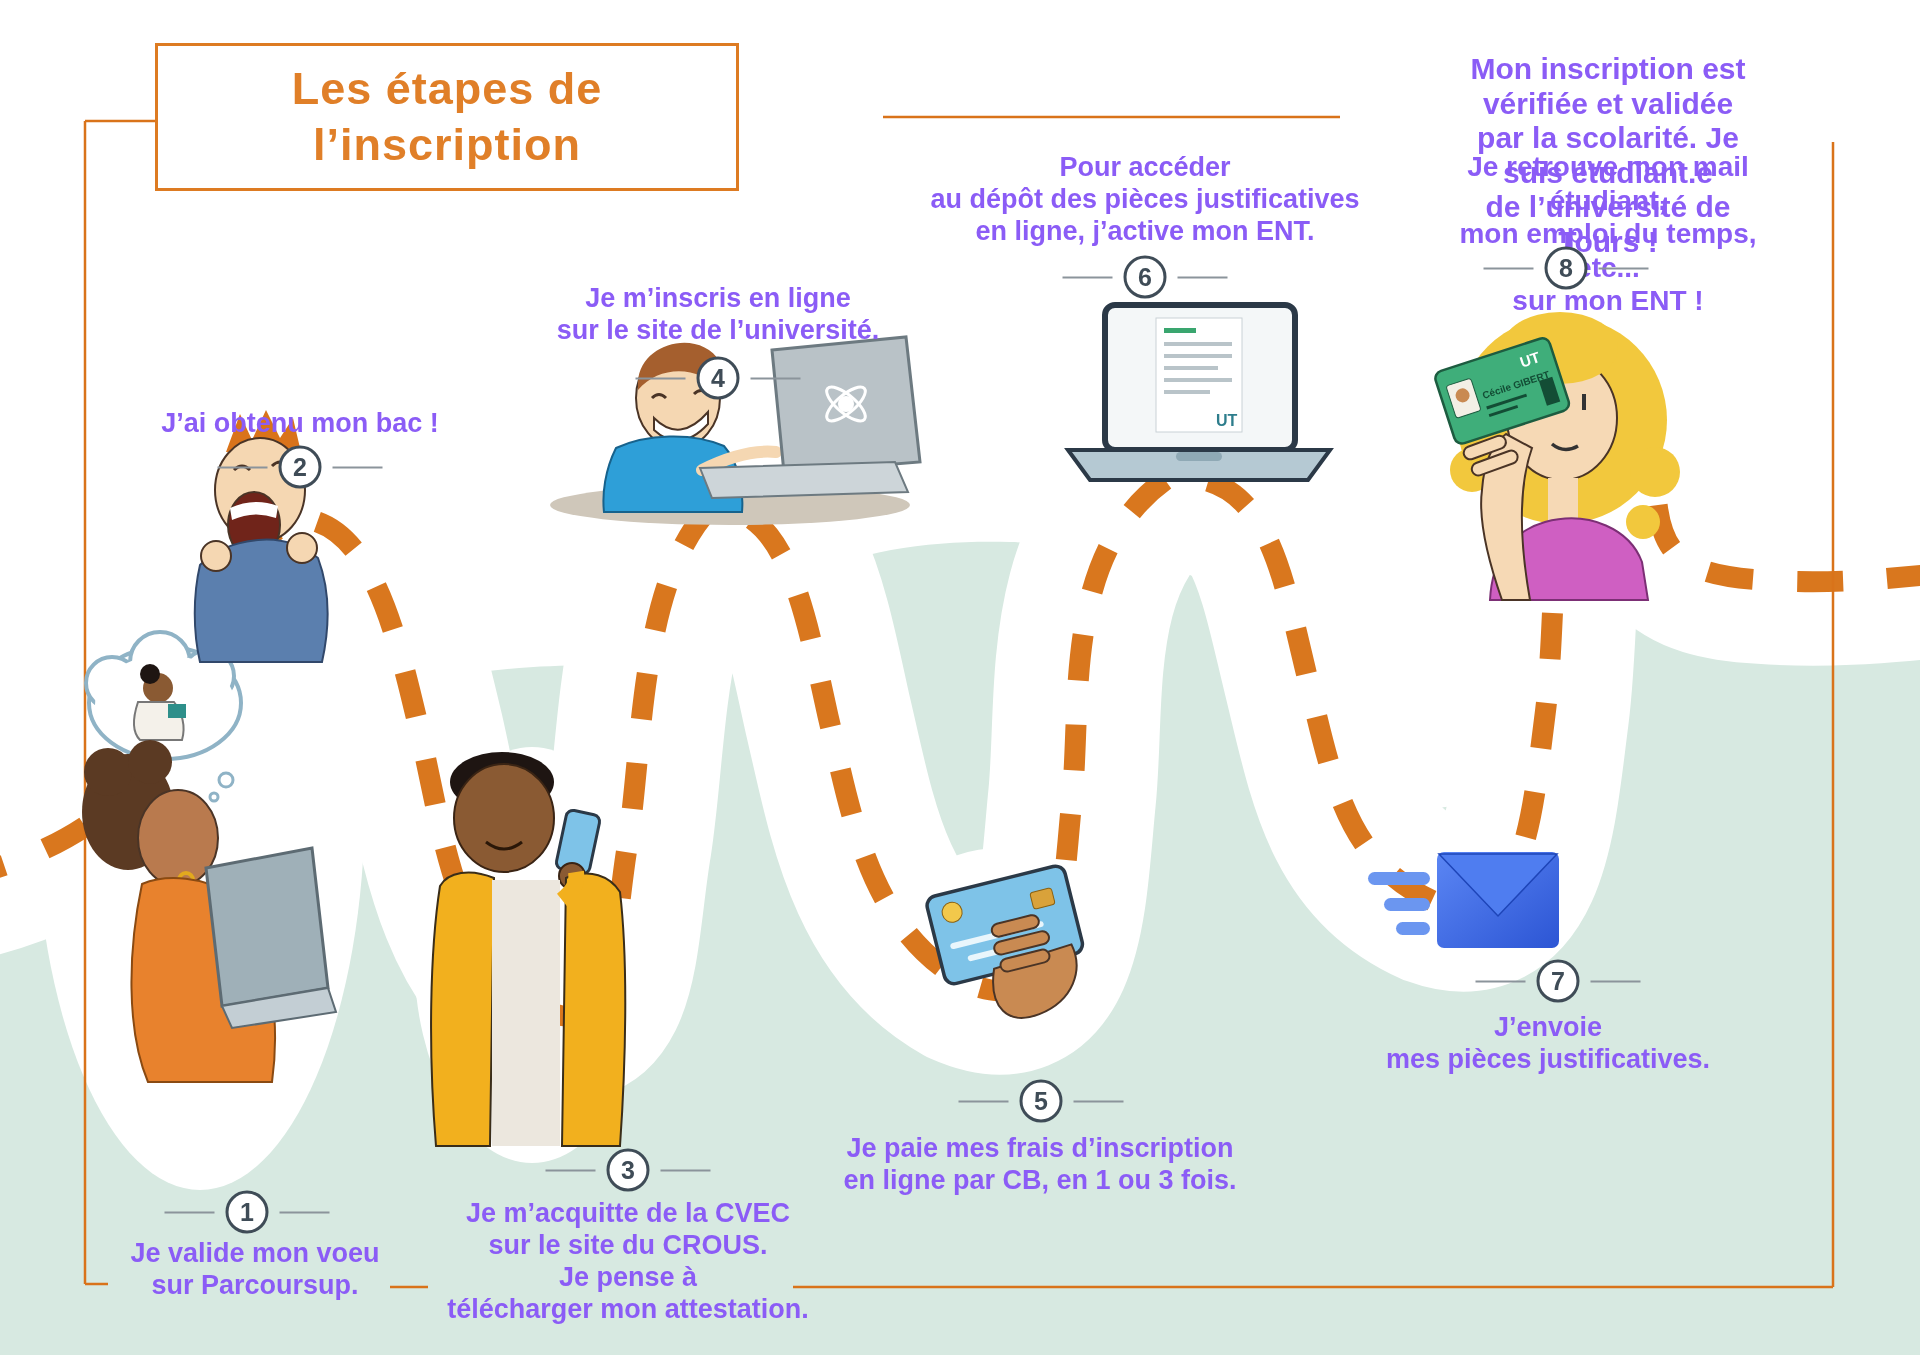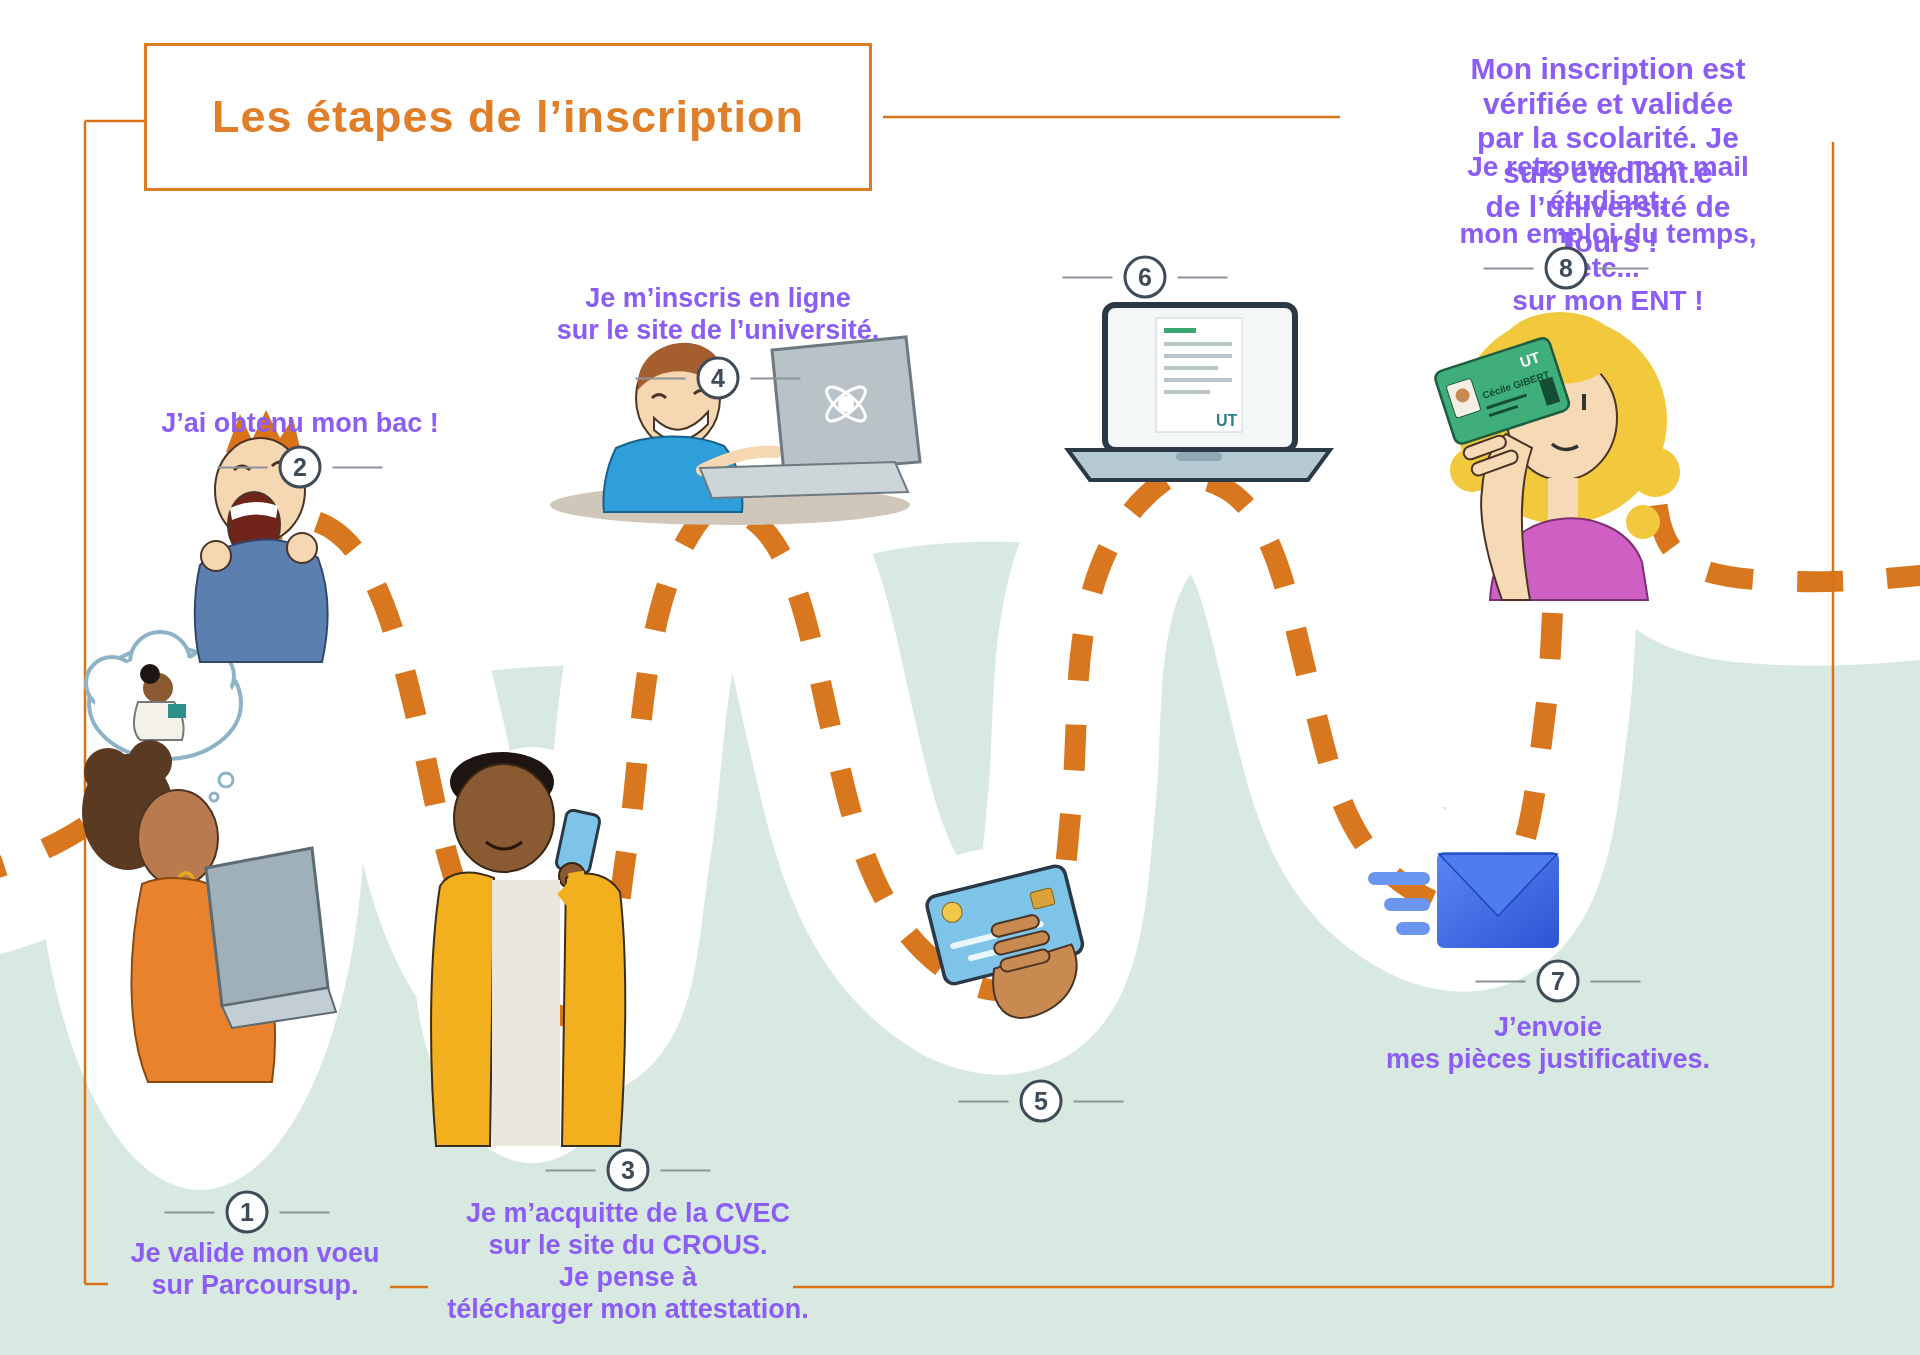--- a/index.html
+++ b/index.html
@@ -1,19 +1,19 @@
 <!DOCTYPE html>
 <html><head>
 <meta charset="utf-8">
 <style>
   html,body{margin:0;padding:0;background:#ffffff;}
   .canvas{position:relative;width:1920px;height:1355px;background:#ffffff;overflow:hidden;
           font-family:"Liberation Sans", sans-serif;}
   .bg{position:absolute;left:0;top:0;z-index:1;}
-  .title-box{position:absolute;left:144px;top:43px;width:728px;height:148px;z-index:3;
+  .title-box{position:absolute;left:155px;top:43px;width:584px;height:148px;z-index:3;
              border:3px solid #dd7b22;background:#ffffff;box-sizing:border-box;
              display:flex;flex-direction:column;align-items:center;justify-content:center;}
   .title-line{color:#e07f28;font-weight:bold;font-size:45px;line-height:56px;letter-spacing:1px;text-align:center;}
   .step-label{position:absolute;transform:translateX(-50%);z-index:3;white-space:pre-line;
               text-align:center;font-weight:bold;color:#8b5cf6;font-size:27px;line-height:1.18;}
   .step-label.big{font-size:30px;line-height:1.15;}
   .step-label.small{font-size:28px;line-height:1.2;}
   .badge{position:absolute;transform:translate(-50%,-50%);z-index:3;display:flex;align-items:center;}
   .badge-line{width:50px;height:2px;background:#8b949b;}
   .badge-circle{width:37px;height:37px;border-radius:50%;border:3px solid #3f4c57;background:#ffffff;
@@ -241,20 +241,25 @@
 
 <div class="step-label" style="left:255px;top:1238px;">Je valide mon voeu
 sur Parcoursup.</div>
 <div class="step-label" style="left:300px;top:408px;">J’ai obtenu mon bac !</div>
 <div class="step-label" style="left:628px;top:1198px;">Je m’acquitte de la CVEC
 sur le site du CROUS.
 Je pense à
 télécharger mon attestation.</div>
 <div class="step-label" style="left:718px;top:283px;">Je m’inscris en ligne
 sur le site de l’université.</div>
+<div class="step-label" style="left:1040px;top:1133px;">Je paie mes frais d’inscription
+en ligne par CB, en 1 ou 3 fois.</div>
+<div class="step-label" style="left:1145px;top:152px;">Pour accéder
+au dépôt des pièces justificatives
+en ligne, j’active mon ENT.</div>
 <div class="step-label" style="left:1548px;top:1012px;text-align:center;">J’envoie
 mes pièces justificatives.</div>
 <div class="step-label big" style="left:1608px;top:52px;">Mon inscription est vérifiée et validée
 par la scolarité. Je suis étudiant.e
 de l’université de Tours !</div>
 <div class="step-label small" style="left:1608px;top:150px;">Je retrouve mon mail étudiant,
 mon emploi du temps, etc...
 sur mon ENT !</div>
 
 <div class="badge" style="left:247px;top:1212px;">

